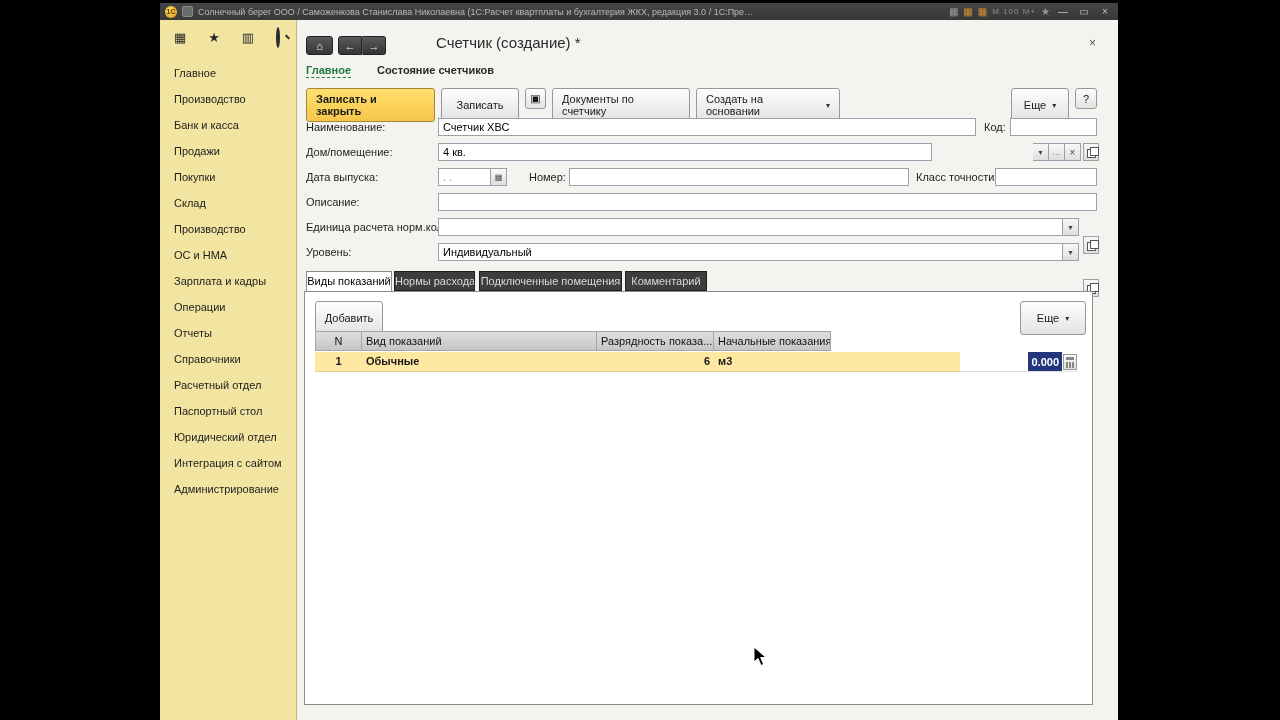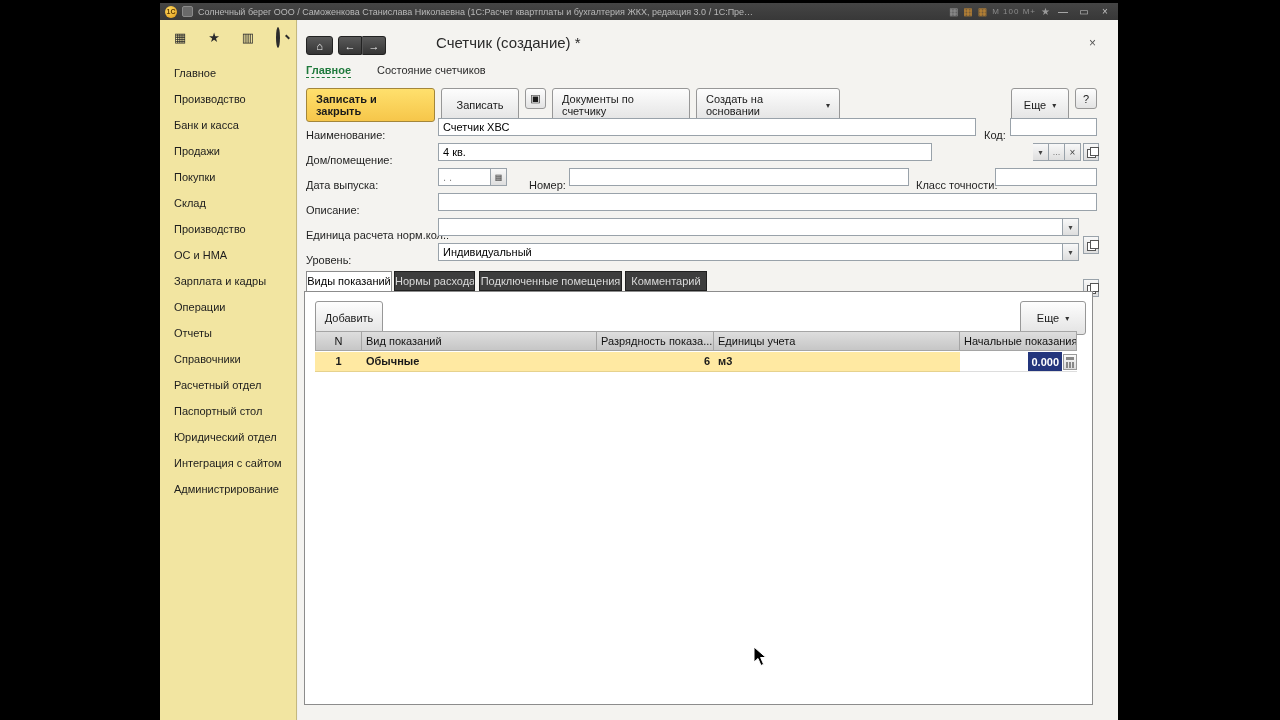--- a/index.html
+++ b/index.html
@@ -41,30 +41,30 @@
   .navpair { display:flex; }
   .navpair .darkbtn { border-radius:0; }
   .navpair .darkbtn:first-child { border-radius:3px 0 0 3px; }
   .navpair .darkbtn:last-child { border-radius:0 3px 3px 0; border-left:1px solid #555; }
 
   .form-title { font-size:15px; color:#2a2a2a; }
   .close-x { font-size:12px; color:#555; cursor:default; }
 
   .navlink { font-size:11px; }
   .navlink.active { color:#1f7a3c; font-weight:bold; border-bottom:1px dashed #1f7a3c; padding-bottom:1px; }
-  .navlink.plain { color:#2a2a2a; }
+  .navlink.plain { color:#2a2a2a;font-weight:bold; }
 
   .btn { display:inline-flex; align-items:center; justify-content:center; height:21px;
     background:linear-gradient(#fdfdfd,#e3e3e3); border:1px solid #979797; border-radius:3px;
     font-size:11px; color:#1a1a1a; padding:16px 9px; }
   .btn.yellow { background:linear-gradient(#ffe06d,#f6c64a); border-color:#a3863a; font-weight:bold; }
   .btn .arr { font-size:8px; margin-left:6px; color:#333; }
   .btn.split .arr { border-left:1px solid #aaa; padding-left:6px; margin-left:8px; height:100%; display:flex; align-items:center; }
 
-  .lbl { font-size:11px; color:#1f1f1f; line-height:18px;margin-top:8px; }
+  .lbl { font-size:11px; color:#1f1f1f; line-height:18px; }
   .field { background:#fff; border:1px solid #99a2aa; height:18px; font-size:11px; line-height:16px;
     padding:0 4px; color:#000; overflow:hidden; white-space:nowrap; }
   .field.ghost { color:#8a8a8a; }
   .fbtn { background:linear-gradient(#f8f8f8,#dedede); border:1px solid #99a2aa; border-left:none;
     height:18px; width:16px; font-size:8px; color:#444; display:flex; align-items:center; justify-content:center; }
   .openico { position:relative; width:16px; height:18px; border:1px solid #99a2aa; background:linear-gradient(#f8f8f8,#dedede); }
   .openico::before { content:""; position:absolute; left:3px; top:5px; width:7px; height:7px; border:1px solid #555; background:#fff; }
   .openico::after { content:""; position:absolute; left:6px; top:3px; width:7px; height:7px; border:1px solid #555; background:#fff; }
 
   
@@ -212,21 +212,20 @@
         <div class="abs btn" style="left:10px;top:9px;width:68px;">Добавить</div>
         <div class="abs btn" style="left:715px;top:9px;width:66px;">
           <span>Еще</span>
           <span class="arr">▾</span>
         </div>
 
         <div class="thead">
           <div class="th" style="width:47px;">N</div>
           <div class="th" style="width:235px;">Вид показаний</div>
           <div class="th" style="width:117px;">Разрядность показа...</div>
-          <div class="th" style="width:246px;">Единицы учета</div>
           <div class="th r" style="width:117px;">Начальные показания</div>
         </div>
 
         <div class="trow">
           <div class="td c" style="width:47px;">1</div>
           <div class="td" style="width:235px;">Обычные</div>
           <div class="td r" style="width:117px;">6</div>
           <div class="td" style="width:246px;">м3</div>
           <div class="td white" style="width:117px;">
             <span class="selval">0.000</span>

